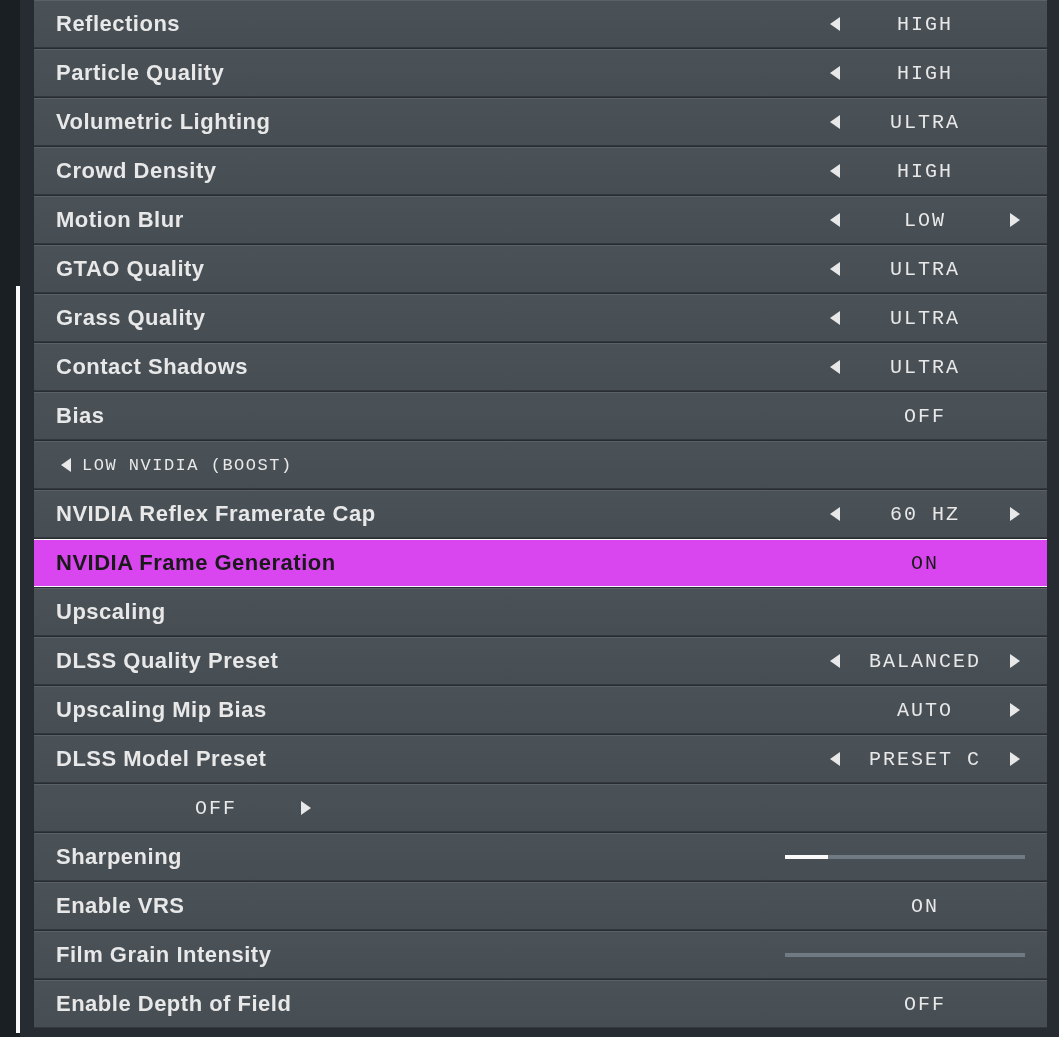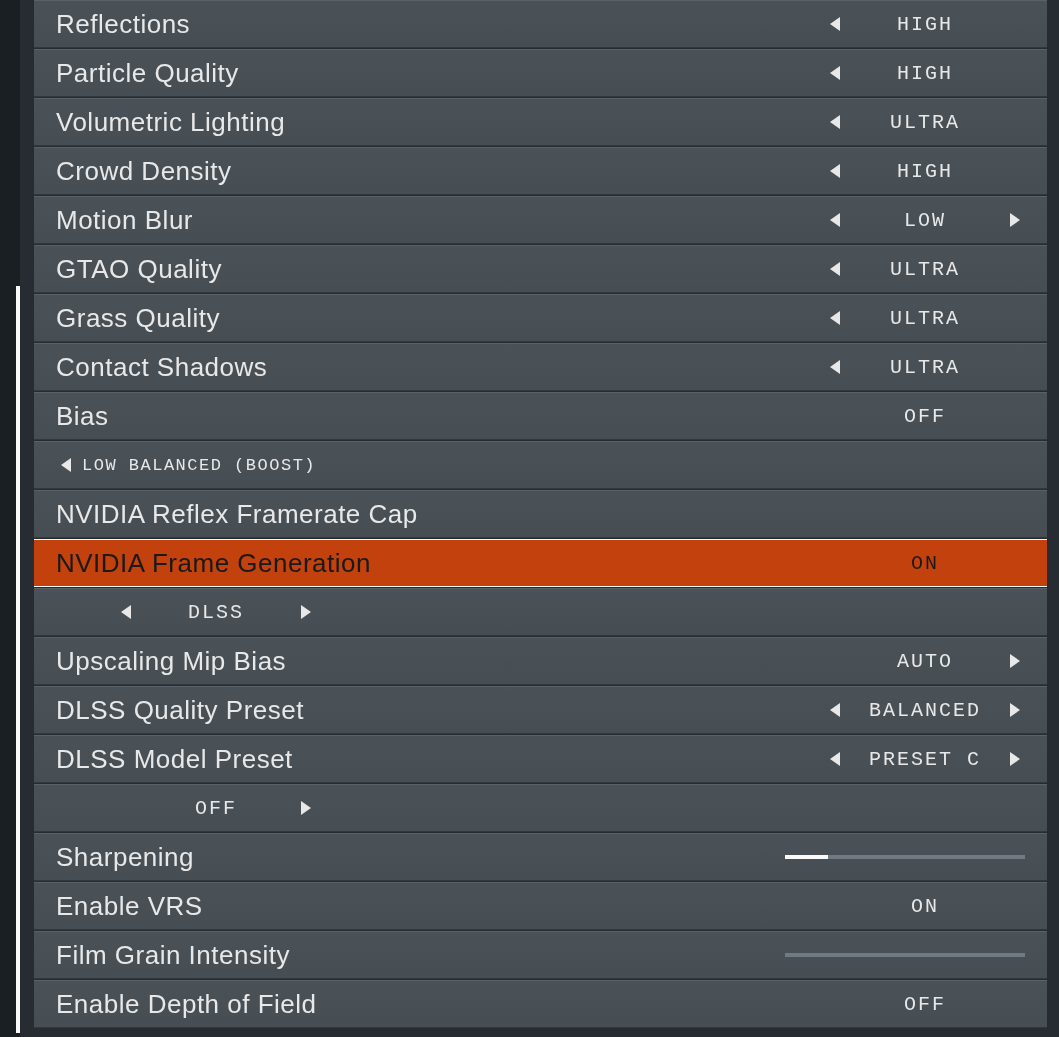--- a/index.html
+++ b/index.html
@@ -36,29 +36,29 @@
     background: linear-gradient(to bottom, #4a5258 0%, #464d53 100%);
     display: flex;
     align-items: center;
     padding: 0 22px 0 22px;
     color: #e8e8e8;
     position: relative;
     border-top: 1px solid #5a6268;
     border-bottom: 1px solid #32383d;
   }
   .setting-row.selected {
-    background: #c2410c;
+    background: #d946ef;
     color: #1a1a1a;
     border-color: #fafafa;
   }
   .setting-label {
     flex: 1;
-    font-size: 26px;
+    font-size: 22px;
     letter-spacing: 0.5px;
-    font-weight: 400;
+    font-weight: 700;
   }
   .setting-control {
     display: flex;
     align-items: center;
     justify-content: flex-end;
     min-width: 260px;
   }
   .setting-value {
     font-family: "Courier New", monospace;
     font-size: 20px;
@@ -250,87 +250,88 @@
           </div>
         </div>
       </div>
       <div class="setting-row">
         <div class="setting-control">
           <div class="arrow">
             <svg viewBox="0 0 10 14">
               <polygon points="10,0 10,14 0,7"></polygon>
             </svg>
           </div>
-          <div class="setting-value small">LOW BALANCED (BOOST)</div>
+          <div class="setting-value small">LOW NVIDIA (BOOST)</div>
           <div class="arrow hidden">
             <svg viewBox="0 0 10 14">
               <polygon points="0,0 0,14 10,7"></polygon>
             </svg>
           </div>
         </div>
       </div>
       <div class="setting-row">
         <div class="setting-label">NVIDIA Reflex Framerate Cap</div>
+        <div class="setting-control">
+          <div class="arrow">
+            <svg viewBox="0 0 10 14">
+              <polygon points="10,0 10,14 0,7"></polygon>
+            </svg>
+          </div>
+          <div class="setting-value">60 HZ</div>
+          <div class="arrow">
+            <svg viewBox="0 0 10 14">
+              <polygon points="0,0 0,14 10,7"></polygon>
+            </svg>
+          </div>
+        </div>
       </div>
       <div class="setting-row selected">
         <div class="setting-label">NVIDIA Frame Generation</div>
         <div class="setting-control">
           <div class="arrow hidden">
             <svg viewBox="0 0 10 14">
               <polygon points="10,0 10,14 0,7"></polygon>
             </svg>
           </div>
           <div class="setting-value">ON</div>
           <div class="arrow hidden">
             <svg viewBox="0 0 10 14">
               <polygon points="0,0 0,14 10,7"></polygon>
             </svg>
           </div>
         </div>
       </div>
       <div class="setting-row">
-        <div class="setting-control">
-          <div class="arrow">
-            <svg viewBox="0 0 10 14">
-              <polygon points="10,0 10,14 0,7"></polygon>
-            </svg>
-          </div>
-          <div class="setting-value">DLSS</div>
+        <div class="setting-label">Upscaling</div>
+      </div>
+      <div class="setting-row">
+        <div class="setting-label">DLSS Quality Preset</div>
+        <div class="setting-control">
+          <div class="arrow">
+            <svg viewBox="0 0 10 14">
+              <polygon points="10,0 10,14 0,7"></polygon>
+            </svg>
+          </div>
+          <div class="setting-value">BALANCED</div>
           <div class="arrow">
             <svg viewBox="0 0 10 14">
               <polygon points="0,0 0,14 10,7"></polygon>
             </svg>
           </div>
         </div>
       </div>
       <div class="setting-row">
         <div class="setting-label">Upscaling Mip Bias</div>
         <div class="setting-control">
           <div class="arrow hidden">
             <svg viewBox="0 0 10 14">
               <polygon points="10,0 10,14 0,7"></polygon>
             </svg>
           </div>
           <div class="setting-value">AUTO</div>
-          <div class="arrow">
-            <svg viewBox="0 0 10 14">
-              <polygon points="0,0 0,14 10,7"></polygon>
-            </svg>
-          </div>
-        </div>
-      </div>
-      <div class="setting-row">
-        <div class="setting-label">DLSS Quality Preset</div>
-        <div class="setting-control">
-          <div class="arrow">
-            <svg viewBox="0 0 10 14">
-              <polygon points="10,0 10,14 0,7"></polygon>
-            </svg>
-          </div>
-          <div class="setting-value">BALANCED</div>
           <div class="arrow">
             <svg viewBox="0 0 10 14">
               <polygon points="0,0 0,14 10,7"></polygon>
             </svg>
           </div>
         </div>
       </div>
       <div class="setting-row">
         <div class="setting-label">DLSS Model Preset</div>
         <div class="setting-control">

